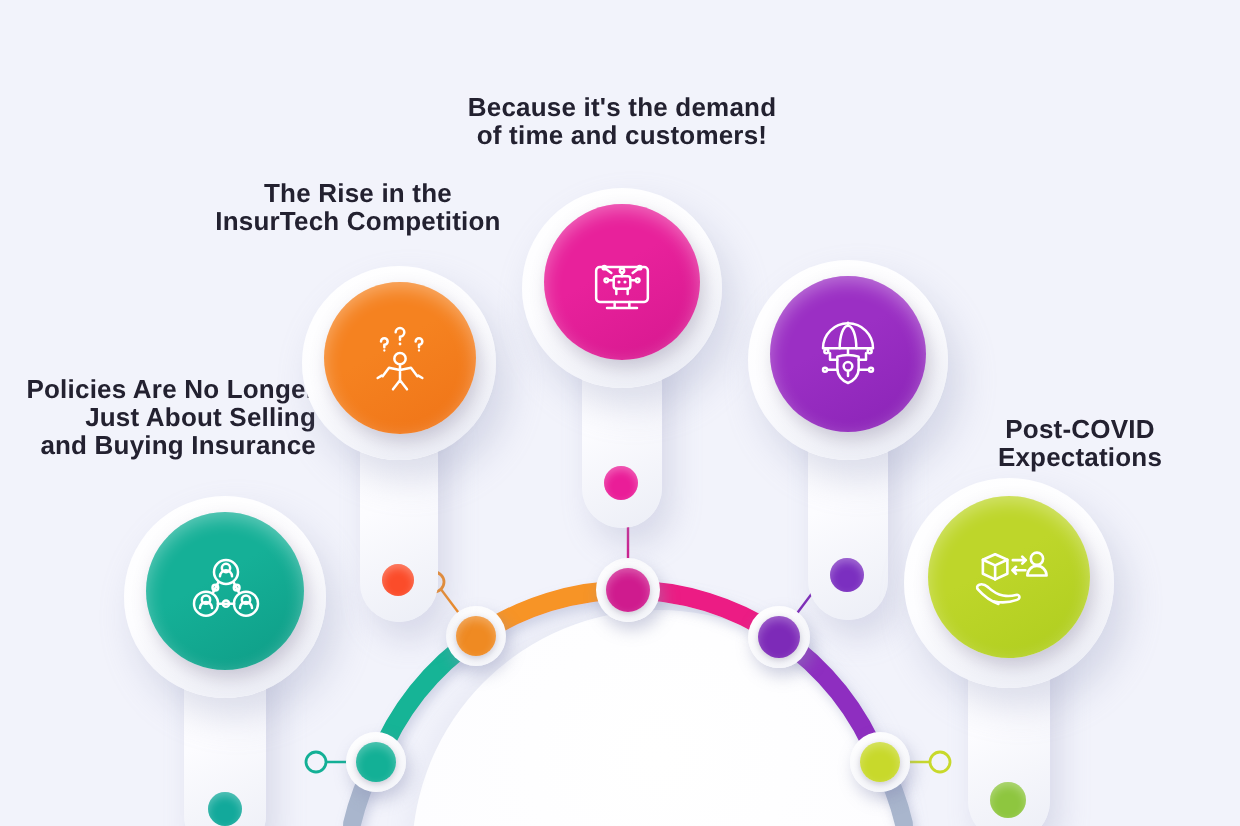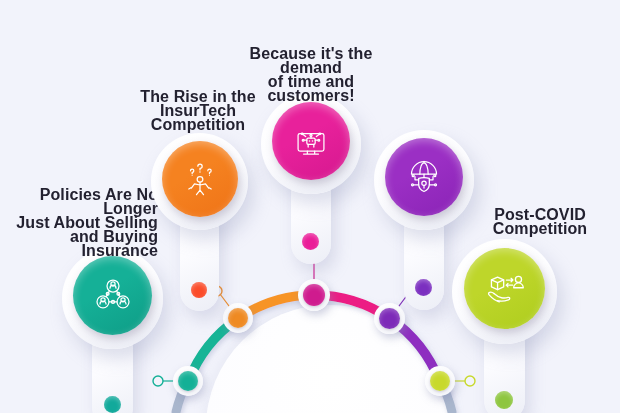--- a/index.html
+++ b/index.html
@@ -46,21 +46,21 @@
   .pin .tail-dot{
     position:absolute;border-radius:50%;
     box-shadow:inset 0 2px 4px rgba(255,255,255,.3);
   }
 
   
   .label{
     position:absolute;
     color:#232130;
     font-weight:bold;
-    font-size:16px;
+    font-size:13px;
     line-height:14px;
     letter-spacing:.1px;
     white-space:pre-line;
   }
   .label.c{text-align:center;}
   .label.r{text-align:right;}
 
   
   .node{
     position:absolute;border-radius:50%;
@@ -171,21 +171,21 @@
           <path d="M33.4 14.1a2 2 0 1 1 2 2v1.5"></path>
             <circle cx="35.4" cy="19.5" r=".7" fill="#fff" stroke="none"></circle>
           <circle cx="24" cy="24.4" r="3.4"></circle>
           <path d="M24 27.8v9.6M24 31.2l-6.6-1.3-3.8 5M24 31.2l6.6-1.3 3.8 5M24 37.4l-4.2 5.4M24 37.4l4.2 5.4"></path>
           <path d="M13 34.6l-2.4 1.4M35 34.6l2.4 1.4"></path>
         </g>
       </svg>
     </div>
     <div class="tail-dot" style="left: 40px; top: 149px; width: 16px; height: 16px; background: rgb(251, 76, 42);"></div>
   </div>
-  <div class="label c" style="left: 119px; top: 90px; width: 158px; color: rgb(35, 33, 48);">The Rise in the
+  <div class="label c" style="left: 100px; top: 90px; width: 158px; color: rgb(35, 33, 48);">The Rise in the
 InsurTech Competition</div>
 
   <div class="pin" style="left:261px;top:94px;">
     <div class="paddle" style="left:30px;top:58px;width:40px;height:112px;"></div>
     <div class="head" style="left:0px;top:0px;width:100px;height:100px;"></div>
     <div class="disc" style="left: 11px; top: 8px; width: 78px; height: 78px; background: linear-gradient(150deg, rgb(232, 33, 155) 0%, rgb(232, 33, 155) 42%, rgb(213, 24, 143) 100%);">
       <svg width="40" height="40" viewBox="0 0 48 48">
         <g fill="none" stroke="#ffffff" stroke-width="1.5" stroke-linecap="round" stroke-linejoin="round">
           <rect x="8.5" y="15" width="31" height="21" rx="2.2"></rect>
           <path d="M19.6 36v3.6h8.8V36M15 39.6h18"></path>
@@ -243,15 +243,15 @@
           <circle cx="39.4" cy="13" r="3.5"></circle>
           <path d="M33.9 22.6a5.5 5.5 0 0 1 11 0z"></path>
           <path d="M11.4 29.2c2.6 2.4 5.4 4.2 8.6 4.8 2.6.5 5.6.2 7.4-.3 1.2-.3 2 .3 2 1.2 0 .8-.5 1.3-1.4 1.6-4.2 1.5-9 1.8-13 .9"></path>
           <path d="M11.4 29.2c-1.6-1.4-3.4-2-5-1.4-1.3.5-1.6 1.8-.6 2.9 3.2 3.6 7.4 6.7 11.6 8.1"></path>
         </g>
       </svg>
     </div>
     <div class="tail-dot" style="left: 43px; top: 152px; width: 18px; height: 18px; background: rgb(142, 198, 63);"></div>
   </div>
   <div class="label c" style="left: 470px; top: 208px; width: 140px; color: rgb(35, 33, 48);">Post-COVID
-Competition</div>
+Expectations</div>
 
 </div>
 
 </body></html>

